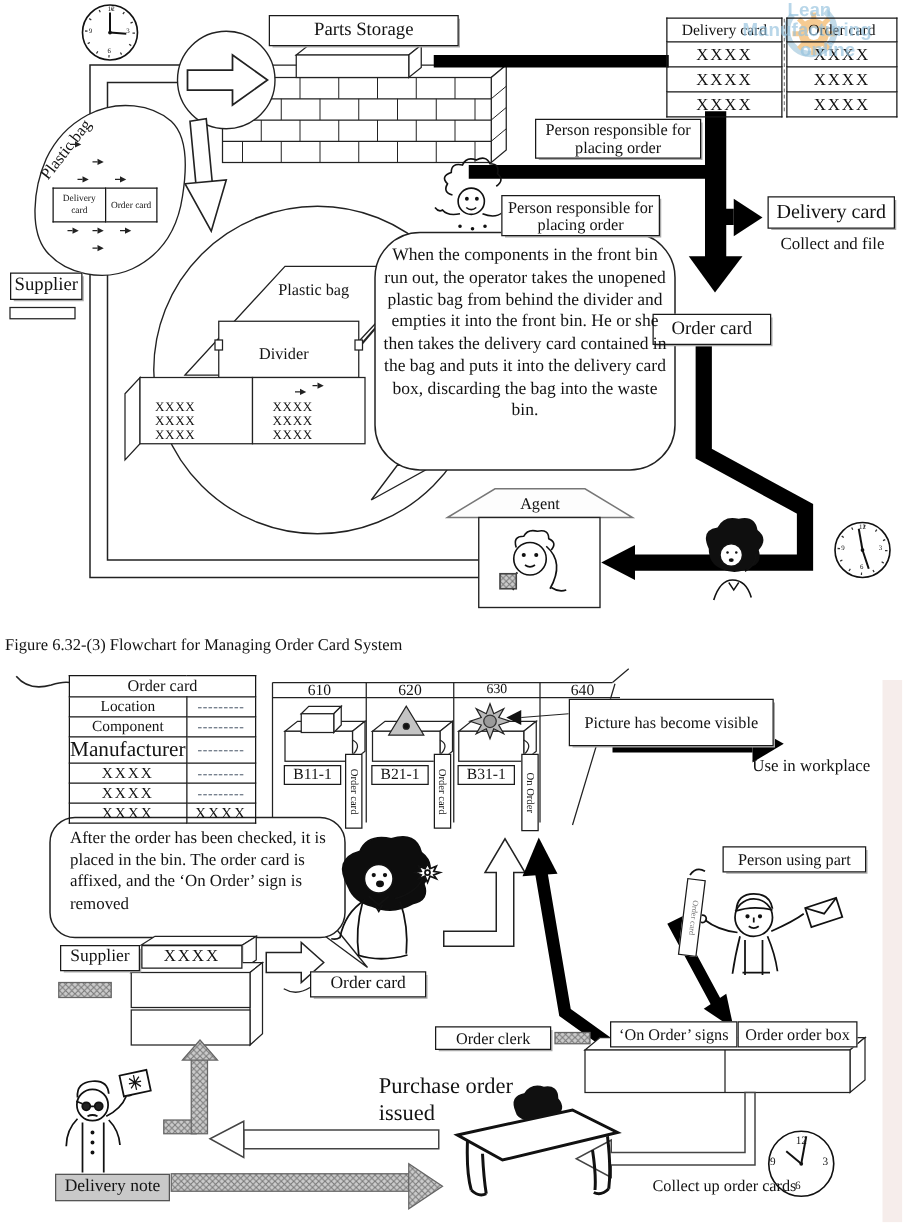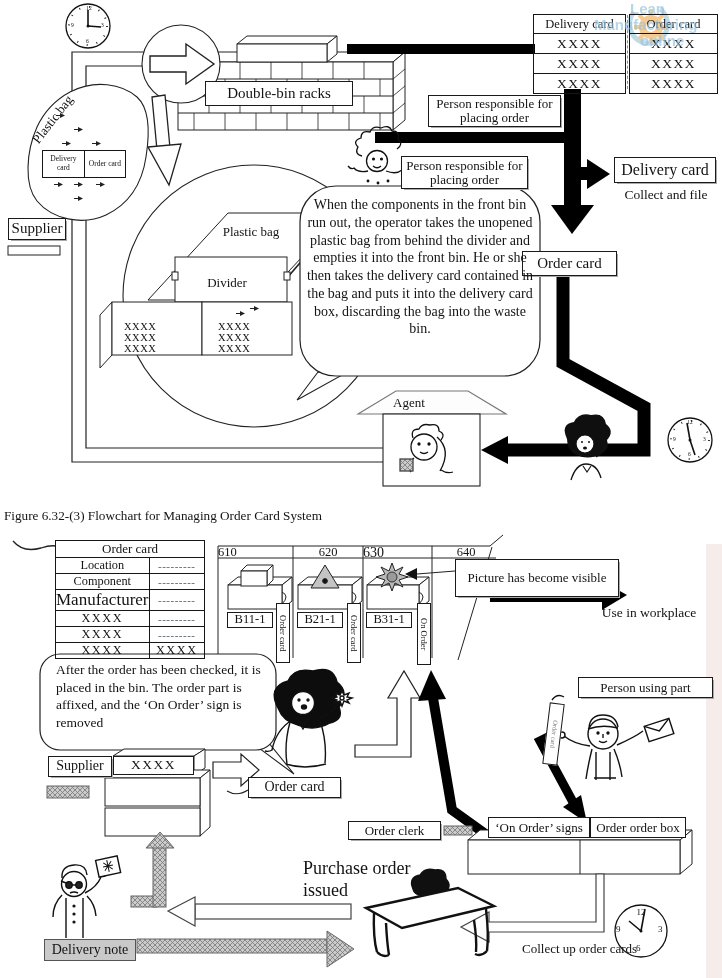--- a/index.html
+++ b/index.html
@@ -361,21 +361,21 @@
     <circle cx="651" cy="27" r="5" fill="#fff"></circle>
   </g>
 </svg>
 
 <div id="wm">
   <div style="margin-left:36px">Lean</div>
   <div>Manufacturing</div>
   <div style="margin-left:46px">online</div>
 </div>
 
-<div class="box" style="left:205px;top:81px;width:148px;height:25px;font-size:15px">Double-bin racks</div>
+<div class="box sh" style="left:215px;top:12px;width:152px;height:25px;font-size:15px">Parts Storage</div>
 
 <div class="txt" style="left:2px;top:112px;width:100px;height:14px;text-align:center;font-size:13px;transform:rotate(-52deg)">Plastic bag</div>
 
 <table class="tbl" style="left:42px;top:150px;width:84px">
   <tbody>
         <tr>
     <td style="width:42px;height:26px;font-size:7.5px;line-height:1.15">Delivery card</td>
     <td style="width:42px;font-size:7.5px;line-height:1.15">Order card</td>
   </tr>
 </tbody>
@@ -434,21 +434,21 @@
   <div>XXXX</div>
 </div>
 <div class="txt" style="left:218px;top:321px;width:48px;font-size:10.5px;line-height:11px;letter-spacing:.5px">
   <div>XXXX</div>
   <div>XXXX</div>
   <div>XXXX</div>
 </div>
 
 <div class="txt" style="left:306px;top:196px;width:228px;height:176px;text-align:center;font-size:14px;line-height:1.27">When the components in the front bin run out, the operator takes the unopened plastic bag from behind the divider and empties it into the front bin. He or she then takes the delivery card contained in the bag and puts it into the delivery card box, discarding the bag into the waste bin.</div>
 
-<div class="txt" style="left:393px;top:395px;width:78px;text-align:left;font-size:13px">Agent</div>
+<div class="txt" style="left:393px;top:395px;width:78px;text-align:center;font-size:13px">Agent</div>
 
 <span class="clknum" style="left:83px;top:6px;width:12px;text-align:center">12</span>
 <span class="clknum" style="left:101px;top:23px">3</span>
 <span class="clknum" style="left:86px;top:39px">6</span>
 <span class="clknum" style="left:71px;top:23px">9</span>
 <span class="clknum" style="left:684px;top:420px;width:12px;text-align:center">12</span>
 <span class="clknum" style="left:703px;top:437px">3</span>
 <span class="clknum" style="left:688px;top:452px">6</span>
 <span class="clknum" style="left:673px;top:437px">9</span>
 
@@ -479,44 +479,44 @@
           <td class="xxxx" style="height:13px;font-size:12.3px">XXXX</td>
       <td class="dash">---------</td>
         </tr>
   <tr>
           <td class="xxxx" style="height:13px;font-size:12.3px">XXXX</td>
       <td class="xxxx" style="font-size:12.3px">XXXX</td>
         </tr>
 </tbody>
     </table>
 
-<div class="txt" style="left:218px;top:545px;width:75px;text-align:left;font-size:12.5px">610</div>
+<div class="txt" style="left:218px;top:545px;width:75px;text-align:center;font-size:12.5px">610</div>
 <div class="txt" style="left:293px;top:545px;width:70px;text-align:center;font-size:12.5px">620</div>
-<div class="txt" style="left:363px;top:545px;width:69px;font-size:14px">630</div>
+<div class="txt" style="left:363px;top:545px;width:69px;text-align:center;font-size:11px">630</div>
 <div class="txt" style="left:432px;top:545px;width:68px;text-align:center;font-size:12.5px">640</div>
 
 <div class="box" style="left:227px;top:612px;width:46px;height:16px;font-size:12.5px">B11-1</div>
 <div class="box" style="left:297px;top:612px;width:46px;height:16px;font-size:12.5px">B21-1</div>
 <div class="box" style="left:366px;top:612px;width:46px;height:16px;font-size:12.5px">B31-1</div>
 
 <div class="box vtext" style="left:276px;top:603px;width:14px;height:60px;font-size:8.5px">Order card</div>
 <div class="box vtext" style="left:347px;top:603px;width:14px;height:60px;font-size:8.5px">Order card</div>
 <div class="box vtext" style="left:417px;top:603px;width:14px;height:62px;font-size:8.5px">On Order</div>
 
 <div class="box sh" style="left:455px;top:559px;width:164px;height:38px;font-size:13px">Picture has become visible</div>
 <div class="txt" style="left:583px;top:605px;width:132px;text-align:center;font-size:13.5px">Use in workplace</div>
 
-<div class="txt" style="left:56px;top:661px;width:205px;font-size:13.5px;line-height:1.3">After the order has been checked, it is placed in the bin. The order part is affixed, and the ‘On Order’ sign is removed</div>
+<div class="txt" style="left:56px;top:661px;width:205px;font-size:13.5px;line-height:1.3">After the order has been checked, it is placed in the bin. The order card is affixed, and the ‘On Order’ sign is removed</div>
 
 <div class="box sh" style="left:48px;top:756px;width:64px;height:21px;font-size:14px">Supplier</div>
 <div class="box" style="left:113px;top:756px;width:81px;height:19px;font-size:13.5px;letter-spacing:1.5px">XXXX</div>
 
 <div class="box sh" style="left:248px;top:777px;width:93px;height:21px;font-size:14px">Order card</div>
 
-<div class="box sh" style="left:578px;top:677px;width:135px;height:21px;font-size:13px">Person using part</div>
+<div class="box sh" style="left:578px;top:677px;width:115px;height:21px;font-size:13px">Person using part</div>
 
 <div class="box vtext" style="left:546px;top:703px;width:15px;height:62px;font-size:6.5px;color:#777;transform:rotate(7deg)">Order card</div>
 
 <div class="box sh" style="left:348px;top:821px;width:93px;height:19px;font-size:13px">Order clerk</div>
 
 <div class="box" style="left:488px;top:817px;width:102px;height:21px;font-size:13px">‘On Order’ signs</div>
 <div class="box" style="left:590px;top:817px;width:96px;height:21px;font-size:13px">Order order box</div>
 
 <div class="txt" style="left:303px;top:858px;width:135px;font-size:18px">Purchase order issued</div>
 <div class="txt" style="left:522px;top:941px;width:158px;font-size:13px">Collect up order cards</div>

